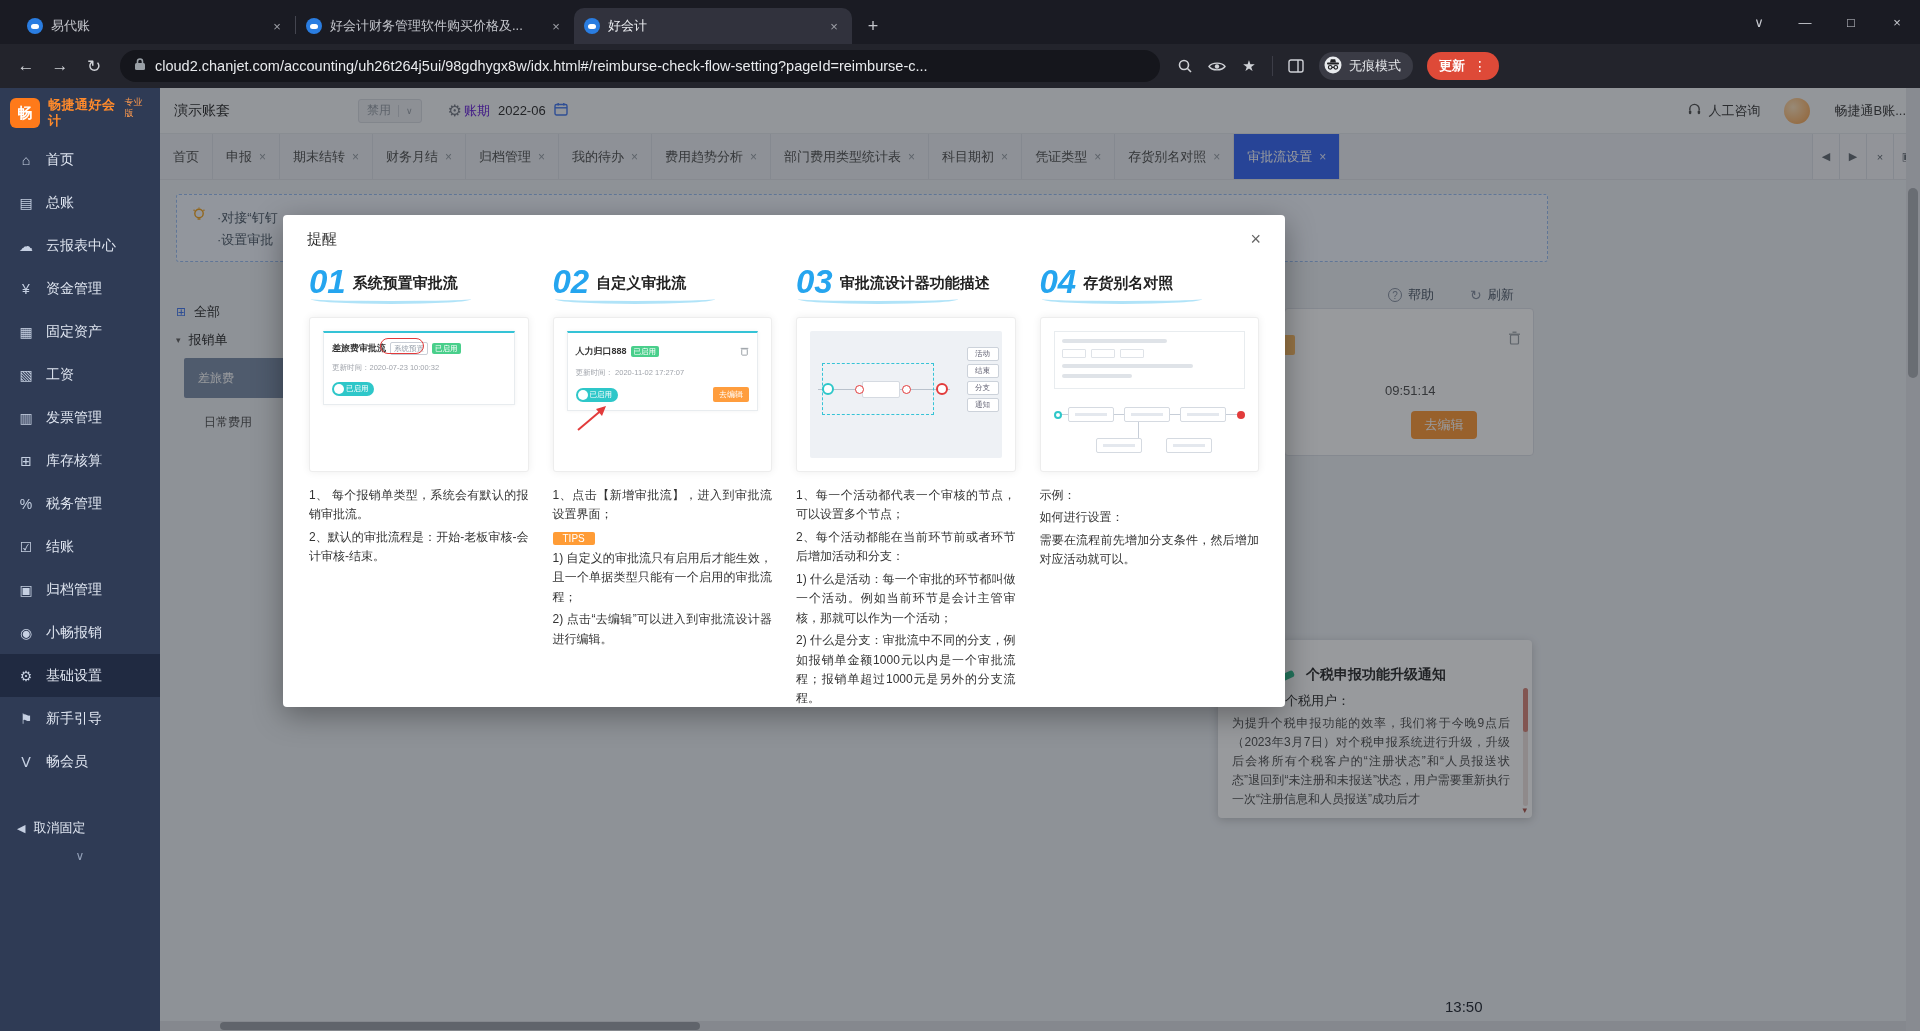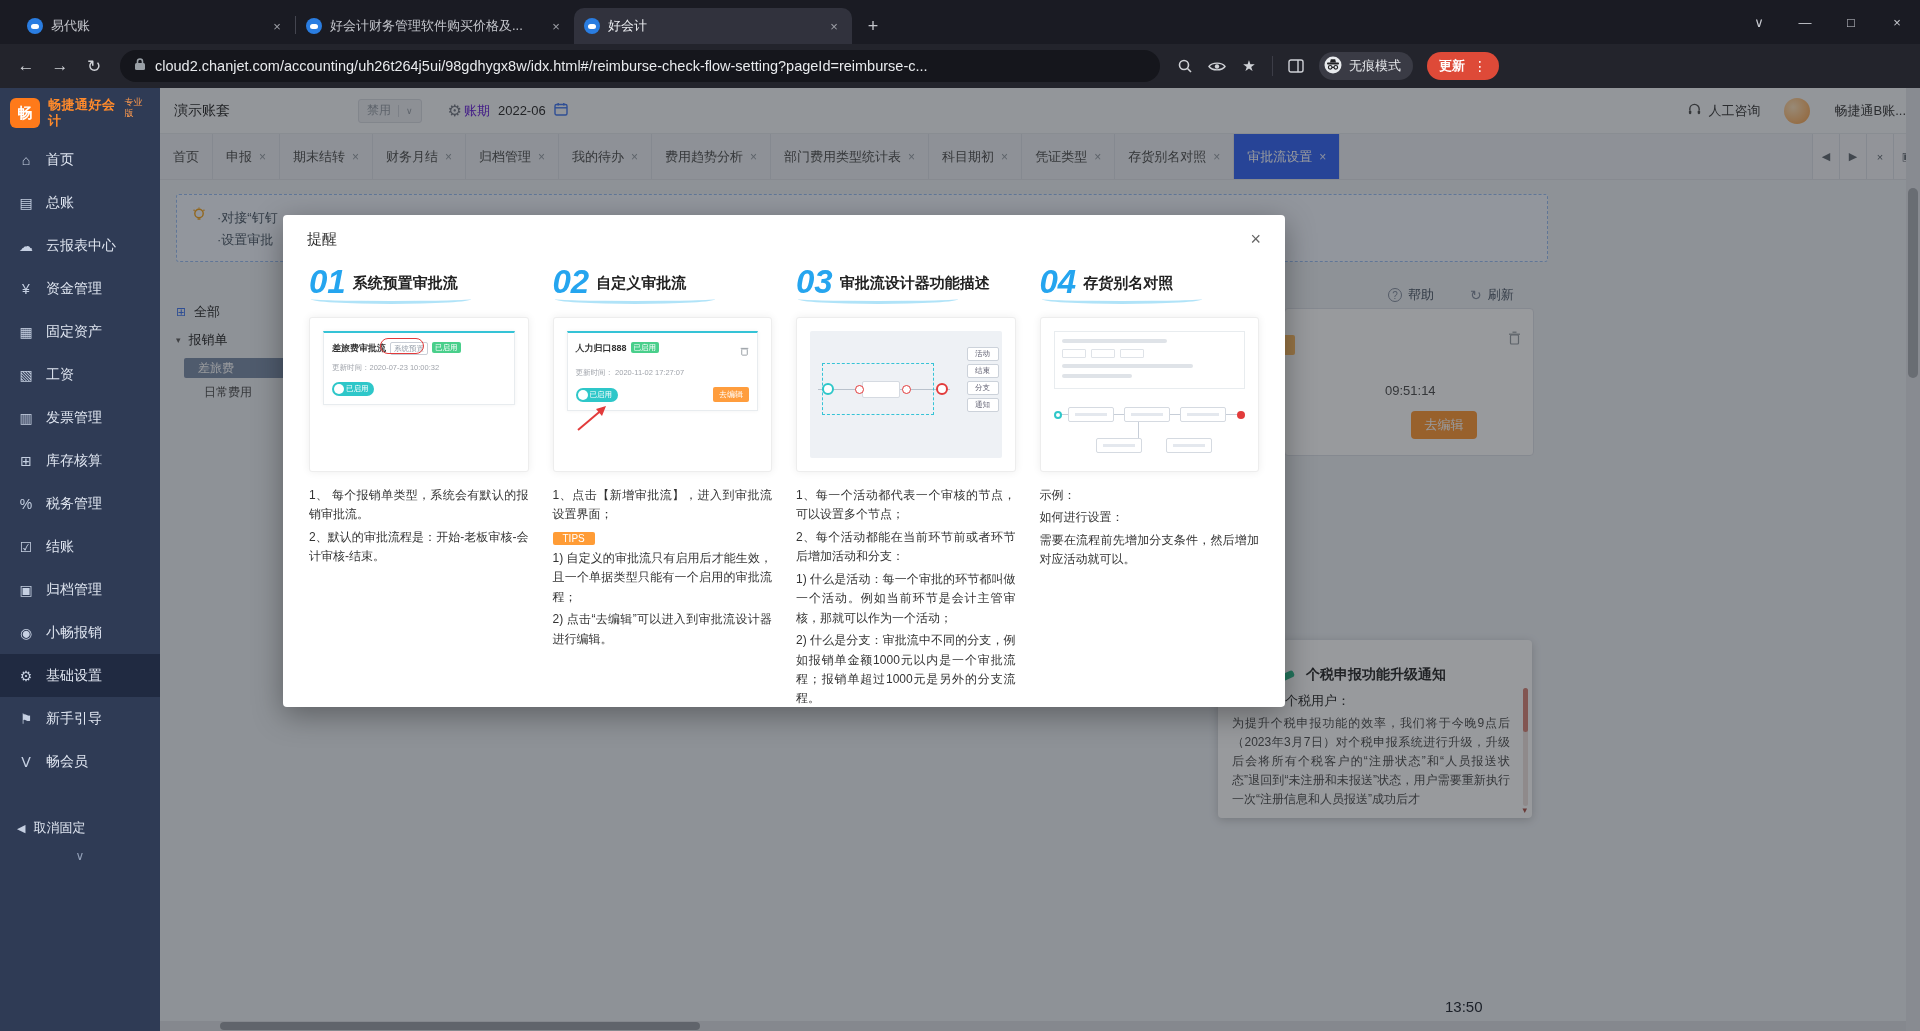--- a/index.html
+++ b/index.html
@@ -85,21 +85,21 @@
 
   
   .content{position:relative;height:851px}
   .banner{position:absolute;left:16px;top:14px;width:1372px;height:68px;border:1px dashed #9fc2f5;
     background:#f4f9ff;border-radius:3px;display:flex;padding:12px 14px;gap:10px}
   .banner-lines{font-size:13px;color:#55606e;line-height:22px}
   .tree{position:absolute;left:16px;top:118px;width:190px}
   .tree-row{height:28px;display:flex;align-items:center;gap:8px;font-size:13px;color:#333;cursor:pointer}
   .grid-ic{color:#4a7df0;font-size:12px}
   .caret{font-size:9px;color:#666}
-  .tree-item{height:20px;display:flex;align-items:center;font-size:12px;color:#555;padding-left:28px;cursor:pointer;margin-top:4px}
+  .tree-item{height:40px;display:flex;align-items:center;font-size:12px;color:#555;padding-left:28px;cursor:pointer;margin-top:4px}
   .tree-item.selected{background:#8293ad;color:#fff;width:104px;padding-left:14px;border-radius:2px;margin-left:8px}
   .util-row{position:absolute;left:1228px;top:106px;display:flex;gap:36px;font-size:13px;color:#55606e}
   .util{display:flex;align-items:center;gap:6px;cursor:pointer}
   .q-ic{width:14px;height:14px;border:1px solid #8a93a3;border-radius:50%;font-size:10px;display:flex;
     align-items:center;justify-content:center;color:#8a93a3}
   .refresh-ic{font-size:14px;color:#8a93a3}
 
   .edit-card{position:absolute;left:1124px;top:128px;width:250px;height:148px;background:#fff;
     border:1px solid #dfe2e8;border-radius:4px}
   .card-tag{position:absolute;left:0;top:26px;width:10px;height:20px;background:#ffc069;border-radius:0 2px 2px 0}
@@ -146,21 +146,21 @@
   .sec-card{height:155px;margin-top:12px;border:1px solid #ededed;border-radius:3px;
     box-shadow:0 0 8px rgba(0,0,0,.07);padding:13px;background:#fff;position:relative}
   .sec-text{margin-top:14px}
   .sec-text p{font-size:12px;color:#333;line-height:1.62;margin-bottom:3px;text-align:justify}
   .tips-badge{display:inline-block;background:#ff9c36;color:#fff;font-size:10px;padding:1px 10px;
     border-radius:2px;margin:3px 0 4px}
 
   
   .mock-win{border:1px solid #e8ecef;border-top:2px solid #35c3d6;padding:9px 8px 8px;position:relative;
     box-shadow:0 0 4px rgba(0,0,0,.05)}
-  .m-row{display:flex;align-items:flex-start;gap:4px}
+  .m-row{display:flex;align-items:center;gap:4px}
   .m-title{font-size:9px;font-weight:bold;color:#333;white-space:nowrap}
   .m-chip{font-size:7.5px;padding:0 3px;border-radius:2px;line-height:11px;white-space:nowrap}
   .m-chip.gray{border:1px solid #c9ced6;color:#98a0ab;background:#fff}
   .m-chip.green{background:#49cf8b;color:#fff}
   .red-outline{position:absolute;border:1.5px solid #e23b3b;border-radius:8px;left:56px;top:5px;width:44px;height:16px}
   .m-updated{font-size:7.5px;color:#a0a4ab;margin-top:8px;white-space:nowrap}
   .m-toggle-row{display:flex;align-items:center;margin-top:9px}
   .m-toggle{width:42px;height:14px;border-radius:7px;background:#2ec7c9;color:#fff;font-size:7.5px;
     display:flex;align-items:center;gap:2px;padding:0 2px}
   .knob{width:10px;height:10px;border-radius:50%;background:#fff;flex:none}

